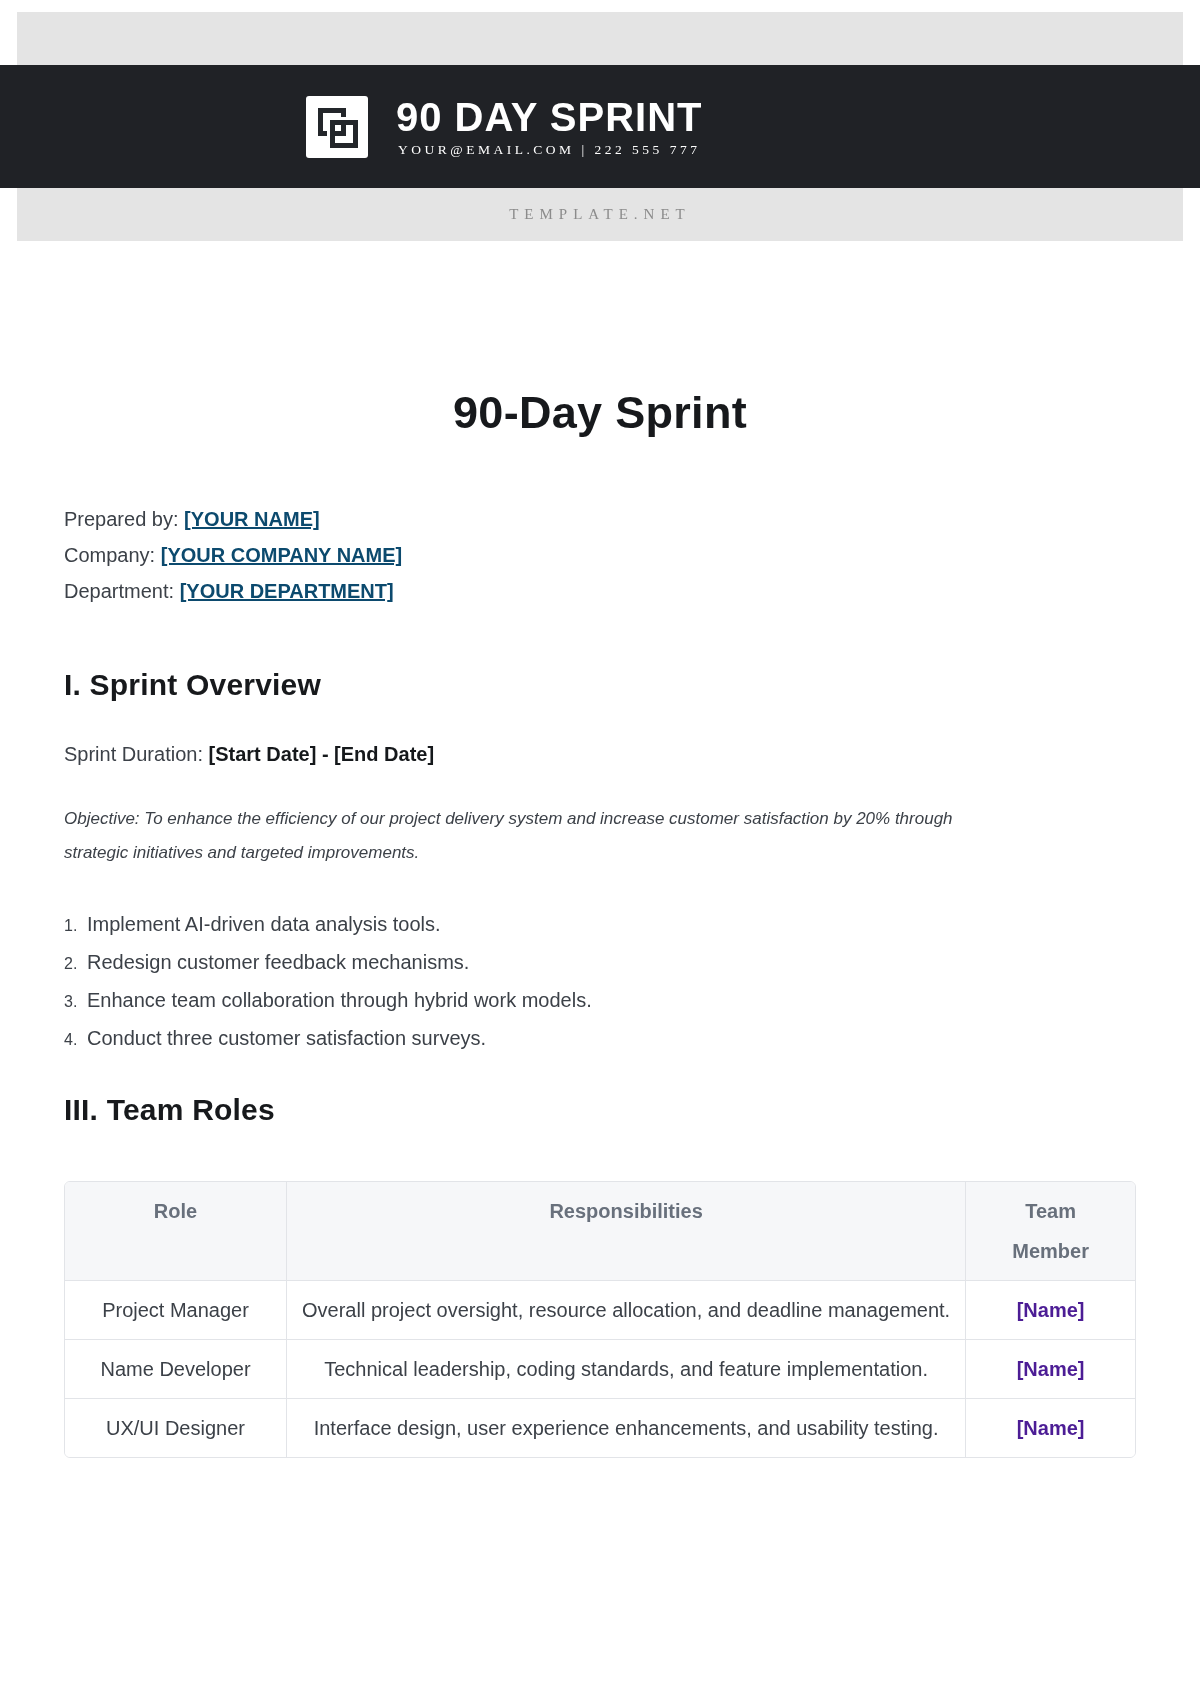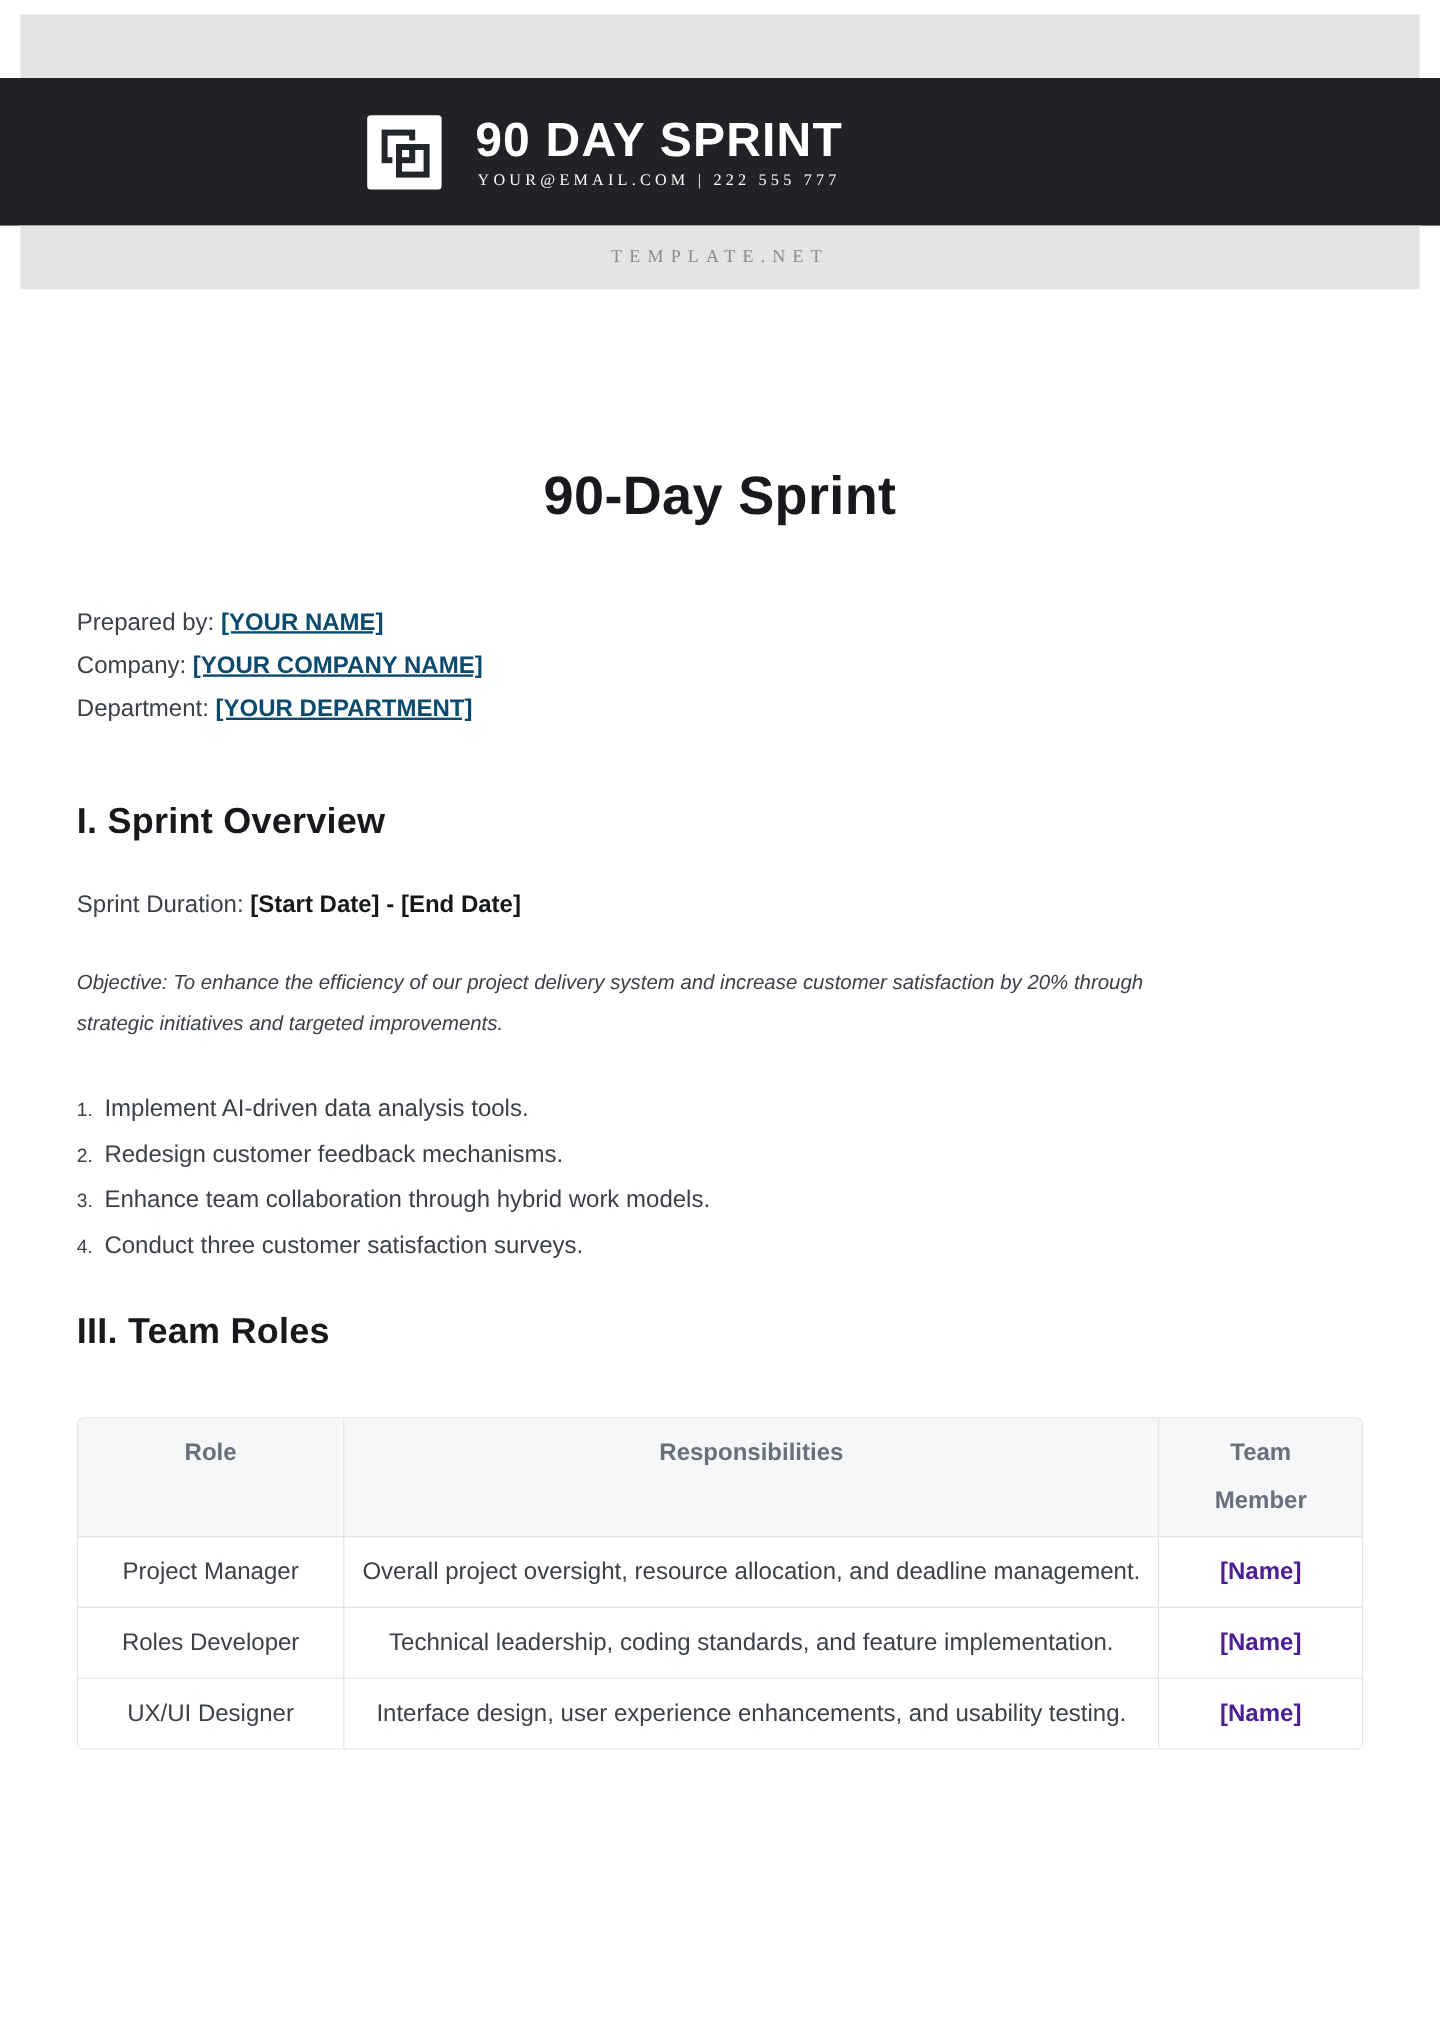--- a/index.html
+++ b/index.html
@@ -161,21 +161,21 @@
             <th>Team Member</th>
           </tr>
         </thead>
         <tbody>
           <tr>
             <td class="cell-role">Project Manager</td>
             <td class="cell-resp">Overall project oversight, resource allocation, and deadline management.</td>
             <td class="cell-member">[Name]</td>
           </tr>
           <tr>
-            <td class="cell-role">Roles Developer</td>
+            <td class="cell-role">Name Developer</td>
             <td class="cell-resp">Technical leadership, coding standards, and feature implementation.</td>
             <td class="cell-member">[Name]</td>
           </tr>
           <tr>
             <td class="cell-role">UX/UI Designer</td>
             <td class="cell-resp">Interface design, user experience enhancements, and usability testing.</td>
             <td class="cell-member">[Name]</td>
           </tr>
         </tbody>
       </table>

